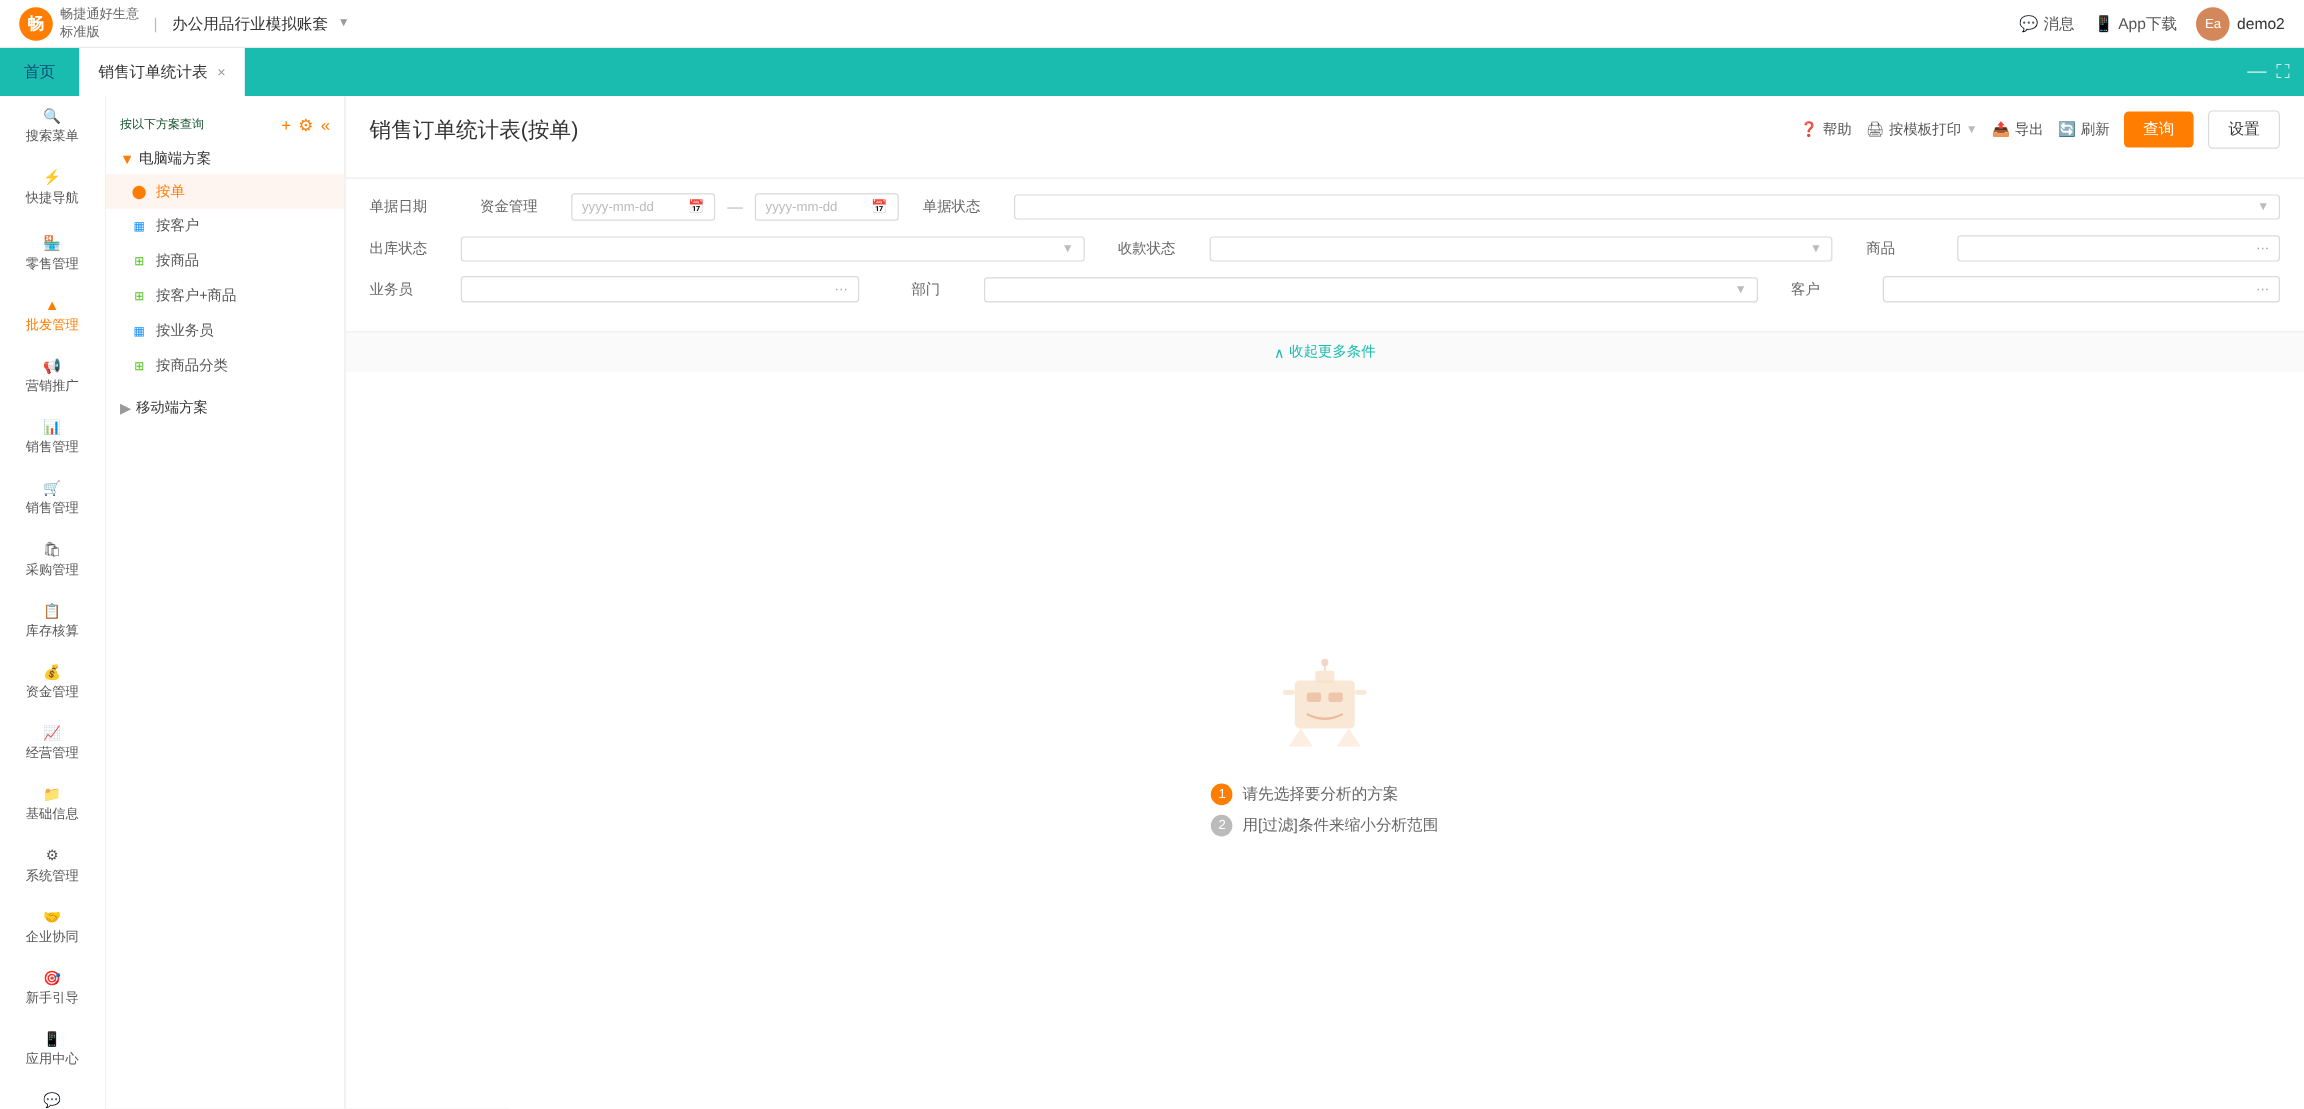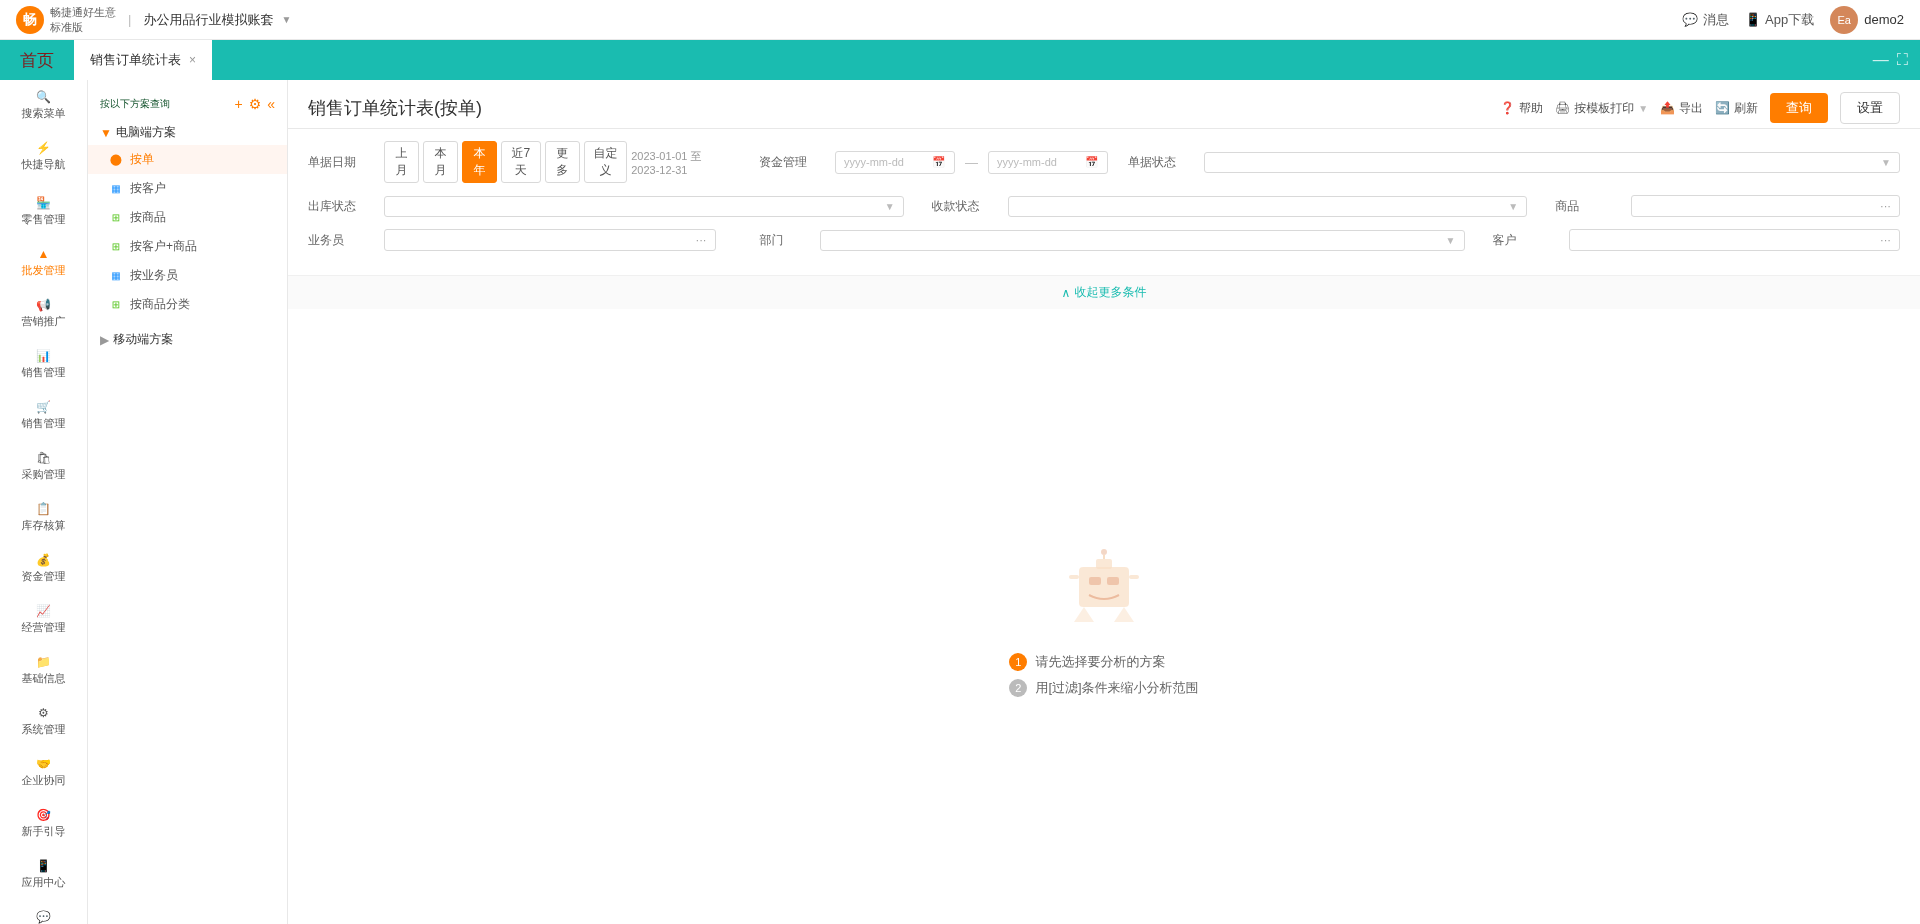--- a/index.html
+++ b/index.html
@@ -13,21 +13,21 @@
     .logo-text { font-size: 11px; color: #666; line-height: 1.3; }
     .app-title { font-size: 13px; color: #333; }
     .dropdown-arrow { font-size: 10px; color: #999; }
     .topbar-right { display: flex; align-items: center; gap: 16px; }
     .topbar-btn { display: flex; align-items: center; gap: 4px; color: #555; font-size: 13px; cursor: pointer; }
     .avatar { width: 28px; height: 28px; border-radius: 50%; background: #d4875a; display: flex; align-items: center; justify-content: center; color: #fff; font-size: 12px; overflow: hidden; }
     .user-name { font-size: 13px; color: #333; }
 
     
     .tabbar { height: 40px; background: #1abcb0; display: flex; align-items: stretch; flex-shrink: 0; }
-    .tab-home { padding: 16px 20px; display: flex; align-items: center; color: #7f1d1d; font-size: 17px; cursor: pointer; }
+    .tab-home { padding: 16px 20px; display: flex; align-items: center; color: #0c4a6e; font-size: 13px; cursor: pointer; }
     .tab-active { background: #fff; color: #333; padding: 0 16px; display: flex; align-items: center; gap: 8px; font-size: 13px; cursor: pointer; }
     .tab-close { color: #999; font-size: 12px; cursor: pointer; }
     .tabbar-spacer { flex: 1; }
     .tabbar-actions { display: flex; align-items: center; gap: 8px; padding: 0 12px; }
     .tabbar-icon-btn { color: #fff; font-size: 16px; cursor: pointer; opacity: 0.8; }
 
     
     .main-layout { display: flex; flex: 1; overflow: hidden; }
 
     
@@ -50,21 +50,21 @@
     .scheme-item.active { background: #fff5f0; color: #ff7d00; }
     .scheme-icon { width: 16px; height: 16px; display: flex; align-items: center; justify-content: center; font-size: 11px; }
     .scheme-icon-orange { color: #ff7d00; }
     .scheme-icon-blue { color: #1890ff; }
 
     
     .right-panel { flex: 1; display: flex; flex-direction: column; overflow: hidden; }
 
     
     .page-header { background: #fff; padding: 12px 20px 0; border-bottom: 1px solid #e8e8e8; flex-shrink: 0; }
-    .page-title-row { display: flex; align-items: center; justify-content: space-between; margin-bottom: 4px; }
+    .page-title-row { display: flex; align-items: center; justify-content: space-between; margin-bottom: 24px; }
     .page-title { font-size: 18px; color: #333; font-weight: 500; }
     .page-toolbar { display: flex; align-items: center; gap: 12px; }
     .toolbar-btn { display: flex; align-items: center; gap: 4px; color: #555; font-size: 12px; cursor: pointer; }
     .toolbar-btn-primary { background: #ff7d00; color: #fff; border: none; padding: 6px 16px; border-radius: 4px; cursor: pointer; font-size: 13px; }
     .toolbar-btn-secondary { background: #fff; color: #333; border: 1px solid #d9d9d9; padding: 6px 16px; border-radius: 4px; cursor: pointer; font-size: 13px; }
 
     
     .filter-area { background: #fff; padding: 12px 20px; flex-shrink: 0; }
     .filter-row { display: flex; align-items: center; gap: 20px; margin-bottom: 12px; flex-wrap: wrap; }
     .filter-label { font-size: 12px; color: #666; white-space: nowrap; min-width: 56px; }
@@ -297,29 +297,20 @@
             <button class="toolbar-btn-primary">查询</button>
             <button class="toolbar-btn-secondary">设置</button>
           </div>
         </div>
       </div>
 
       <div class="filter-area">
 
         <div class="filter-row">
           <span class="filter-label">单据日期</span>
-          <div class="date-shortcuts">
-            <button class="date-btn">上月</button>
-            <button class="date-btn">本月</button>
-            <button class="date-btn active">本年</button>
-            <button class="date-btn">近7天</button>
-            <button class="date-btn">更多</button>
-            <button class="date-btn">自定义</button>
-            <span class="date-range-text">2023-01-01 至 2023-12-31</span>
-          </div>
           <span class="filter-label" style="margin-left:16px;">资金管理</span>
           <div class="date-input-group">
             <div class="date-input">
               <span>yyyy-mm-dd</span>
               <span>📅</span>
             </div>
             <span class="filter-separator">—</span>
             <div class="date-input">
               <span>yyyy-mm-dd</span>
               <span>📅</span>

